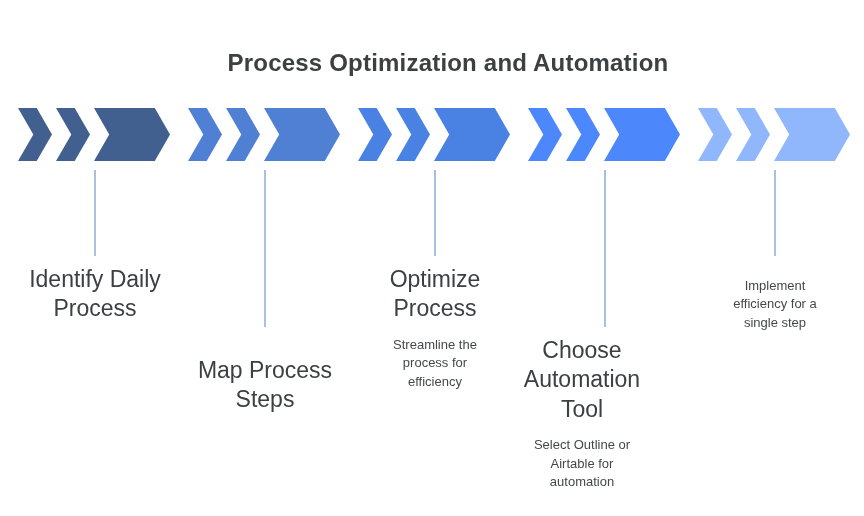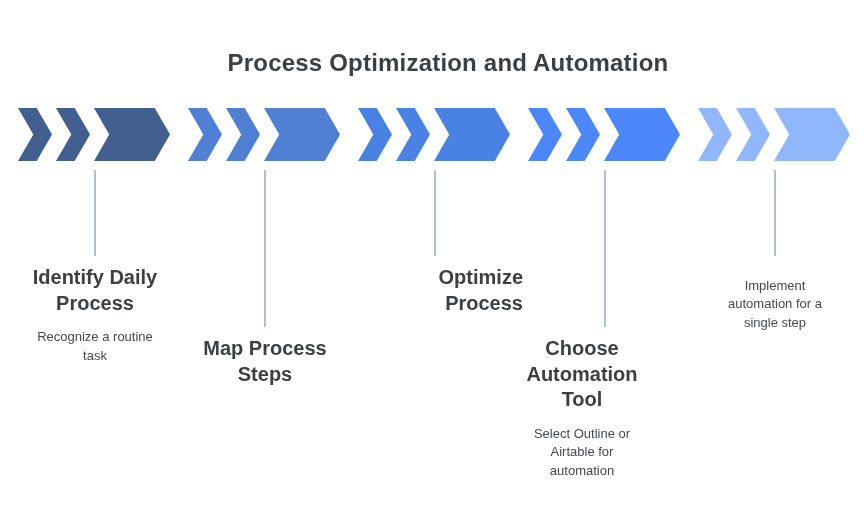--- a/index.html
+++ b/index.html
@@ -70,22 +70,22 @@
     background: #aac0dc;
   }
 
   
   .step-text {
     position: absolute;
     width: 176px;
     text-align: center;
   }
   .step-title {
-    font-size: 20px;
-    font-weight: bold;
+    font-size: 23px;
+    font-weight: normal;
     color: #3c4043;
     line-height: 1.28;
     white-space: pre-line;
   }
   .step-desc {
     margin-top: 12px;
     font-size: 13px;
     font-weight: normal;
     color: #44484c;
     line-height: 1.42;
@@ -101,44 +101,45 @@
 
   <div class="arrow-group" style="left: 18px;">
     <div class="chev small c1" style="background: rgb(66, 96, 143);"></div>
     <div class="chev small c2" style="background: rgb(66, 96, 143);"></div>
     <div class="chev large" style="background: rgb(66, 96, 143);"></div>
   </div>
   <div class="connector" style="left: 94px; top: 170px; height: 86px; background: rgb(170, 192, 220);"></div>
   <div class="step-text" style="left: 7px; top: 265px;">
     <div class="step-title">Identify Daily
 Process</div>
-    <div class="step-desc">Recognize a routine
-task</div>
   </div>
 
   <div class="arrow-group" style="left: 188px;">
     <div class="chev small c1" style="background: rgb(79, 128, 212);"></div>
     <div class="chev small c2" style="background: rgb(79, 128, 212);"></div>
     <div class="chev large" style="background: rgb(79, 128, 212);"></div>
   </div>
   <div class="connector" style="left: 264px; top: 170px; height: 157px; background: rgb(170, 192, 220);"></div>
-  <div class="step-text" style="left: 177px; top: 336px;">
+  <div class="step-text" style="left: 177px; top: 356px;">
     <div class="step-title">Map Process
 Steps</div>
   </div>
 
   <div class="arrow-group" style="left: 358px;">
     <div class="chev small c1" style="background: rgb(74, 130, 228);"></div>
     <div class="chev small c2" style="background: rgb(74, 130, 228);"></div>
     <div class="chev large" style="background: rgb(74, 130, 228);"></div>
   </div>
   <div class="connector" style="left: 434px; top: 170px; height: 86px; background: rgb(170, 192, 220);"></div>
-  <div class="step-text" style="left: 347px; top: 265px; text-align: right;">
+  <div class="step-text" style="left: 347px; top: 265px;">
     <div class="step-title">Optimize
 Process</div>
+    <div class="step-desc">Streamline the
+process for
+efficiency</div>
   </div>
 
   <div class="arrow-group" style="left: 528px;">
     <div class="chev small c1" style="background: rgb(76, 136, 252);"></div>
     <div class="chev small c2" style="background: rgb(76, 136, 252);"></div>
     <div class="chev large" style="background: rgb(76, 136, 252);"></div>
   </div>
   <div class="connector" style="left: 604px; top: 170px; height: 157px; background: rgb(170, 192, 220);"></div>
   <div class="step-text" style="left: 494px; top: 336px;">
     <div class="step-title">Choose
@@ -150,17 +151,17 @@
   </div>
 
   <div class="arrow-group" style="left: 698px;">
     <div class="chev small c1" style="background: rgb(144, 182, 251);"></div>
     <div class="chev small c2" style="background: rgb(144, 182, 251);"></div>
     <div class="chev large" style="background: rgb(144, 182, 251);"></div>
   </div>
   <div class="connector" style="left: 774px; top: 170px; height: 86px; background: rgb(170, 192, 220);"></div>
   <div class="step-text" style="left: 687px; top: 265px;">
     <div class="step-desc">Implement
-automation for a
+efficiency for a
 single step</div>
   </div>
 
 </div>
 
 </body></html>

